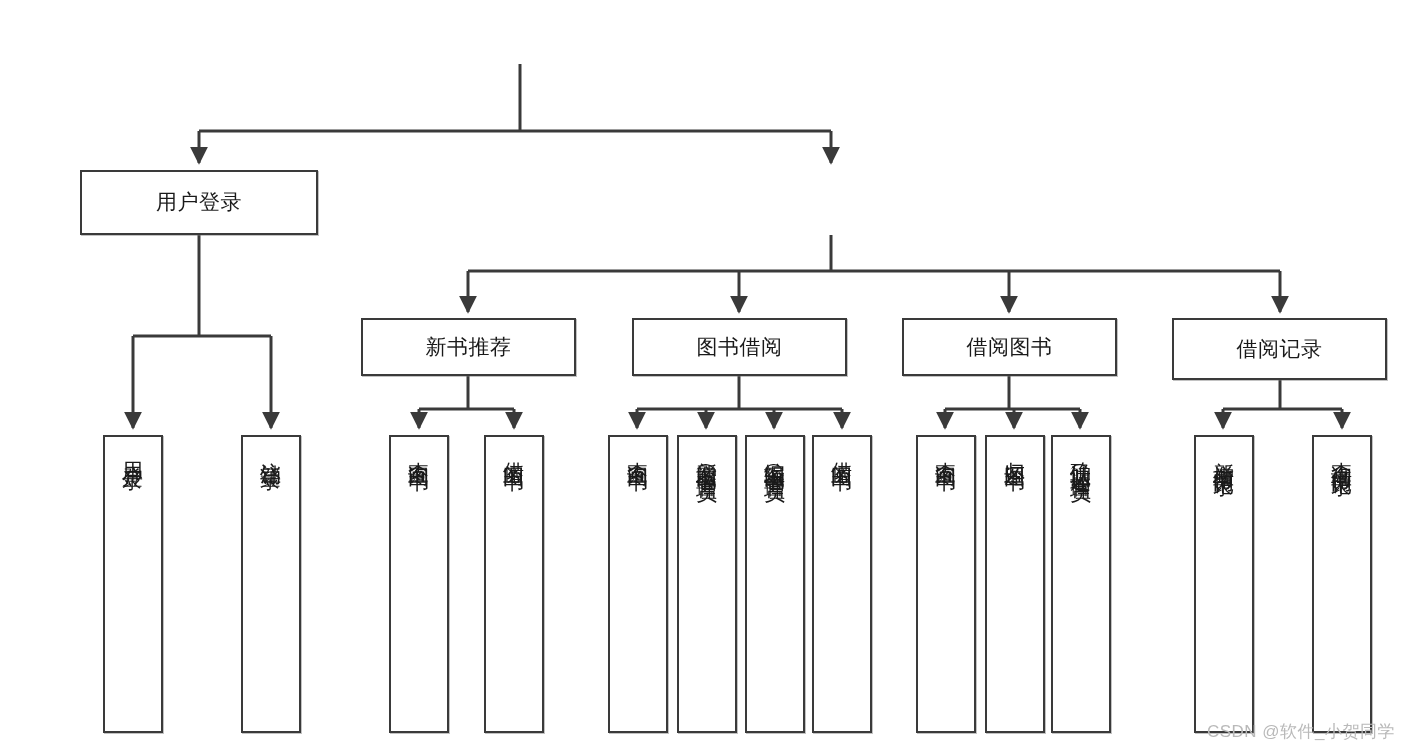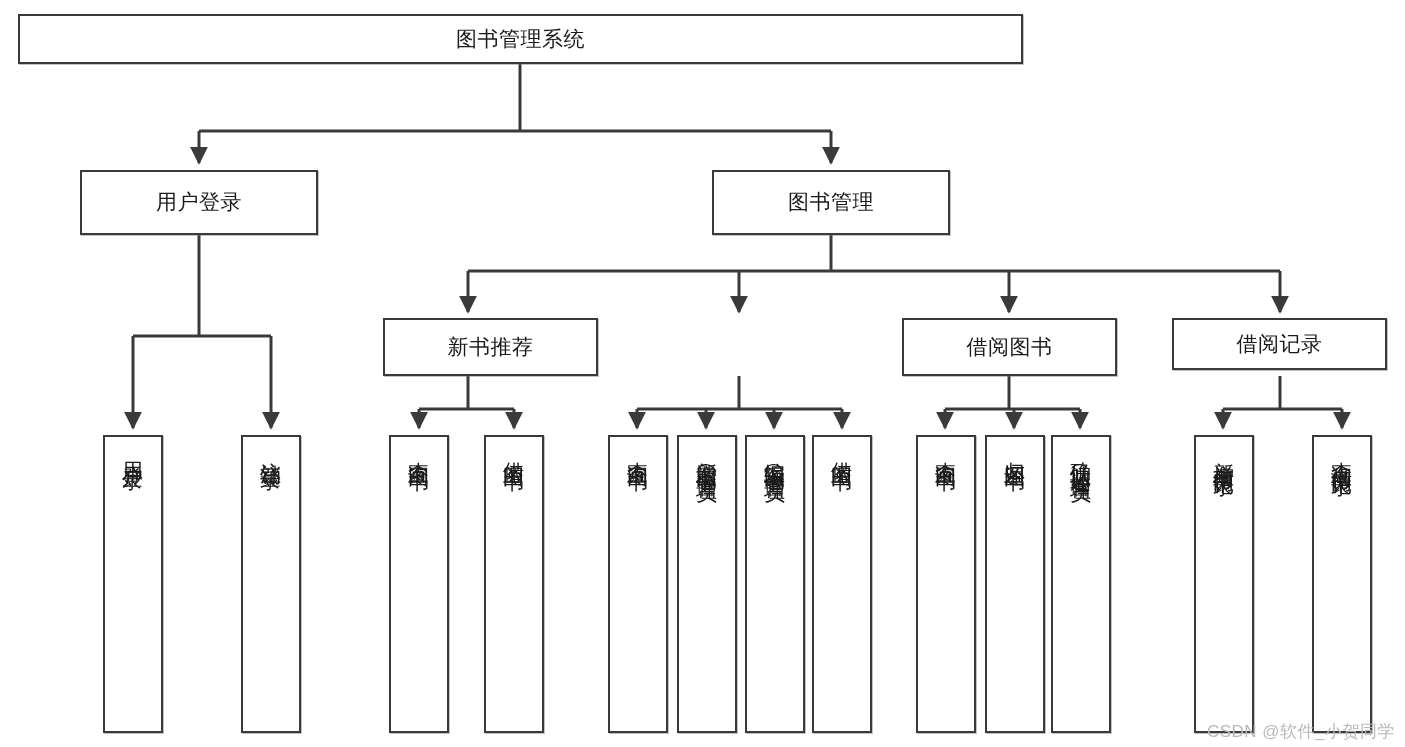--- a/index.html
+++ b/index.html
@@ -125,38 +125,35 @@
       <path d="M 1014 409 L 1014 428" marker-end="url(#arrow)"></path>
       <path d="M 1080 409 L 1080 428" marker-end="url(#arrow)"></path>
 
       <path d="M 1280 376 L 1280 409"></path>
       <path d="M 1223 409 L 1342 409"></path>
       <path d="M 1223 409 L 1223 428" marker-end="url(#arrow)"></path>
       <path d="M 1342 409 L 1342 428" marker-end="url(#arrow)"></path>
     </g>
   </svg>
 
-  <div class="node root horiz" style="left:18px; top:14px; width:1005px; height:50px;">
-    <span class="node-label">图书管理系统</span>
-  </div>
 
   <div class="node horiz" style="left:80px; top:170px; width:238px; height:65px;">
     <span class="node-label">用户登录</span>
   </div>
-  <div class="node horiz" style="left:712px; top:170px; width:238px; height:65px;">
-    <span class="node-label">图书管理</span>
-  </div>
-
-  <div class="node horiz" style="left:361px; top:318px; width:215px; height:58px;margin-left:22px;">
+
+  <div class="node horiz" style="left:361px; top:318px; width:215px; height:58px;">
     <span class="node-label">新书推荐</span>
+  </div>
+  <div class="node horiz" style="left:632px; top:318px; width:215px; height:58px;">
+    <span class="node-label">图书借阅</span>
   </div>
   <div class="node horiz" style="left:902px; top:318px; width:215px; height:58px;">
     <span class="node-label">借阅图书</span>
   </div>
-  <div class="node horiz" style="left:1172px; top:318px; width:215px; height:52px;">
+  <div class="node horiz" style="left:1172px; top:318px; width:215px; height:62px;">
     <span class="node-label">借阅记录</span>
   </div>
 
   <div class="node vert" style="left:103px; top:435px; width:60px; height:298px;">
     <span class="node-label">用户登录</span>
   </div>
   <div class="node vert" style="left:241px; top:435px; width:60px; height:298px;">
     <span class="node-label">注销登录</span>
   </div>
 

